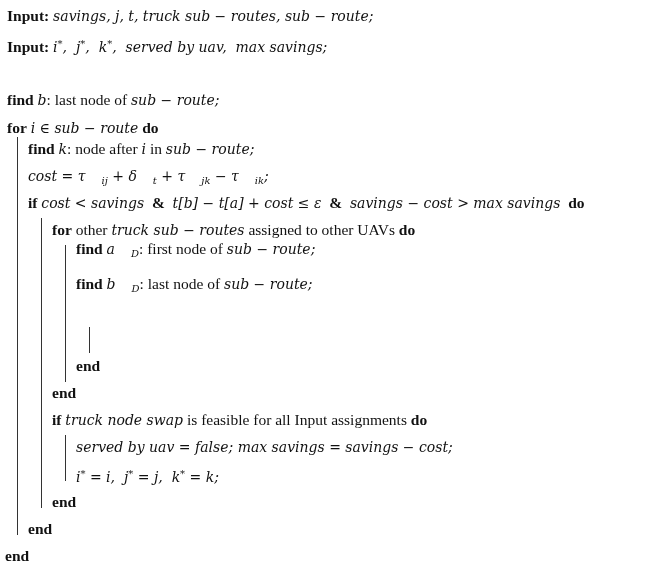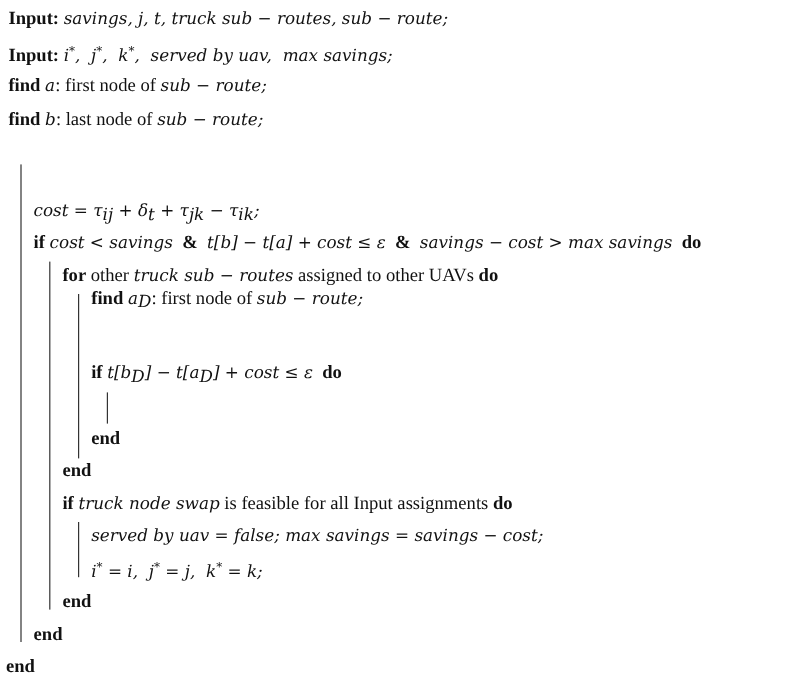--- a/index.html
+++ b/index.html
@@ -3,58 +3,65 @@
 <meta charset="utf-8">
 <style>
   html, body { margin: 0; padding: 0; background: #ffffff; }
   body { width: 668px; height: 565px; position: relative; overflow: hidden;
          font-family: "Liberation Serif", "DejaVu Serif", serif; color: #111; font-size: 15.5px; }
   .algo { position: absolute; left: 0; top: 0; width: 668px; height: 420px; }
   .line { position: absolute; white-space: nowrap; line-height: 20px; height: 20px; }
   .kw { font-weight: bold; }
   .m { font-family: "DejaVu Serif", "Liberation Serif", serif; font-style: italic; font-size: 14px; }
   .mu { font-family: "DejaVu Serif", "Liberation Serif", serif; font-style: normal; font-size: 14px; }
-  sub { font-size: 14px; vertical-align: -3px; }
+  sub { font-size: 10px; vertical-align: -3px; margin-left: 16px; }
   sup { font-size: 10px; vertical-align: 5px; }
   .bar { position: absolute; width: 1.3px; background: #333; }
 </style>
 </head>
 <body>
 
 <div class="algo">
 
   <div class="line" style="left:7px;top:6px;">
     <span class="kw">Input:</span>
     <span class="m">savings,  j,  t,  truck sub − routes,  sub − route;</span>
   </div>
 
   <div class="line" style="left:7px;top:34px;">
     <span class="kw">Input:</span>
     <span class="m">i<sup>*</sup>,&nbsp; j<sup>*</sup>,&nbsp; k<sup>*</sup>,&nbsp; served by uav,&nbsp; max savings;</span>
   </div>
 
-  <div class="line" style="left:7px;top:62px;">
-    <span class="kw">find</span>
-    <span class="m">a</span><span>: first node of</span>
-    <span class="m">sub − route;</span>
-  </div>
 
   <div class="line" style="left:7px;top:90px;">
     <span class="kw">find</span>
     <span class="m">b</span><span>: last node of</span>
     <span class="m">sub − route;</span>
   </div>
 
+  <div class="line" style="left:7px;top:118px;">
+    <span class="kw">for</span>
+    <span class="m">i ∈ sub − route</span>
+    <span class="kw">do</span>
+  </div>
 
   <div class="bar" style="left:17px;top:137px;height:398px;"></div>
   <div class="bar" style="left:41px;top:218px;height:290px;"></div>
   <div class="bar" style="left:65px;top:245px;height:137px;"></div>
   <div class="bar" style="left:89px;top:327px;height:26px;"></div>
   <div class="bar" style="left:65px;top:435px;height:46px;"></div>
 
+  <div class="line" style="left:28px;top:139px;">
+    <span class="kw">find</span>
+    <span class="m">k</span><span>: node after</span>
+    <span class="m">i</span>
+    <span>in</span>
+    <span class="m">sub − route;</span>
+  </div>
 
   <div class="line" style="left:28px;top:166px;">
     <span class="m">cost <span class="mu">=</span> τ<sub>ij</sub> <span class="mu">+</span> δ<sub>t</sub> <span class="mu">+</span> τ<sub>jk</sub> <span class="mu">−</span> τ<sub>ik</sub>;</span>
   </div>
 
   <div class="line" style="left:52px;top:220px;">
     <span class="kw">for</span>
     <span>other</span>
     <span class="m">truck sub − routes</span>
     <span>assigned to other UAVs</span>
@@ -70,26 +77,26 @@
     &nbsp;<span class="m">savings − cost &gt; max savings</span>
     &nbsp;<span class="kw">do</span>
   </div>
 
   <div class="line" style="left:76px;top:239px;">
     <span class="kw">find</span>
     <span class="m">a<sub>D</sub></span><span>: first node of</span>
     <span class="m">sub − route;</span>
   </div>
 
+  <div class="line" style="left:76px;top:274px;">
+    <span class="kw">find</span>
+    <span class="m">b<sub>D</sub></span><span>: last node of</span>
+    <span class="m">sub − route;</span>
+  </div>
 
-  <div class="line" style="left:76px;top:301px;">
-    <span class="kw">if</span>
-    <span class="m">t[b<sub>D</sub>] <span class="mu">−</span> t[a<sub>D</sub>] <span class="mu">+</span> cost <span class="mu">≤</span> ε</span>
-    &nbsp;<span class="kw">do</span>
-  </div>
 
 
   <div class="line" style="left:76px;top:356px;">
     <span class="kw">end</span>
   </div>
 
   <div class="line" style="left:52px;top:383px;">
     <span class="kw">end</span>
   </div>
 

